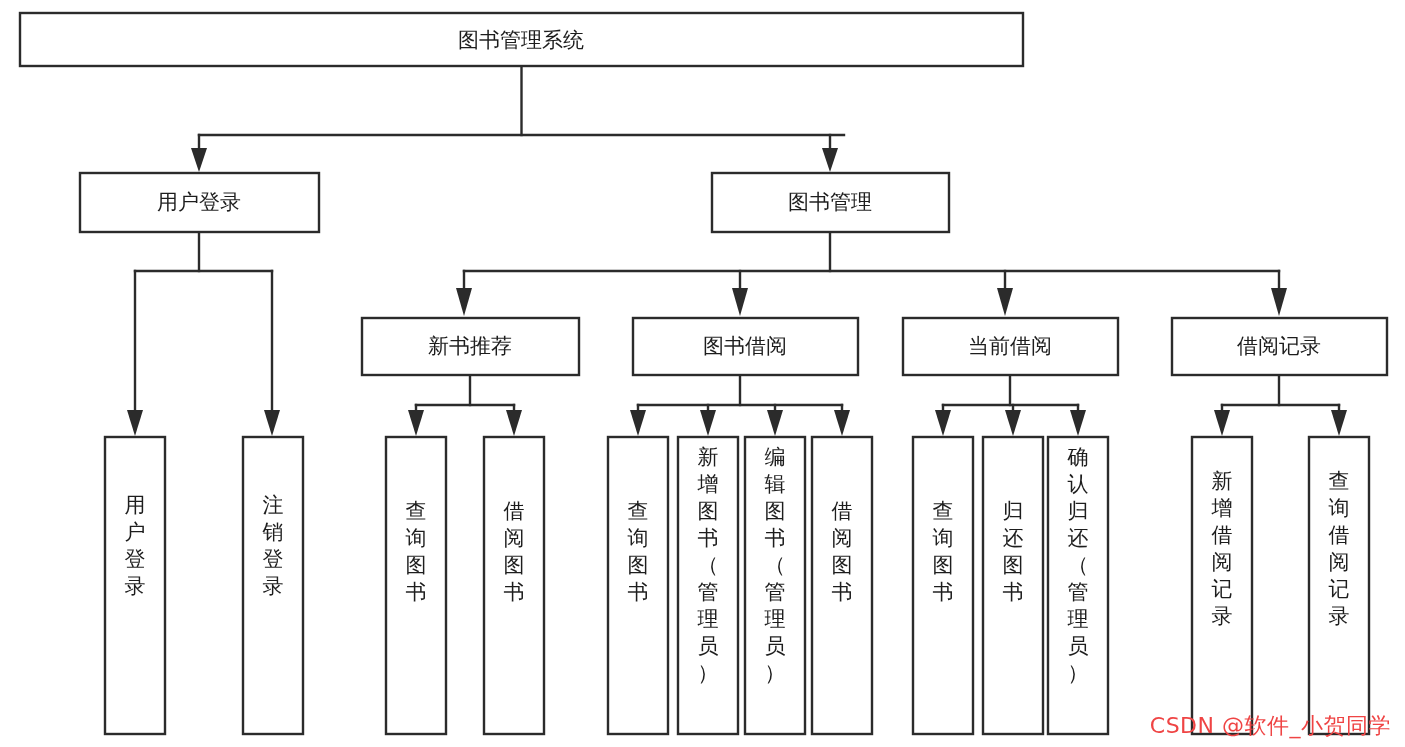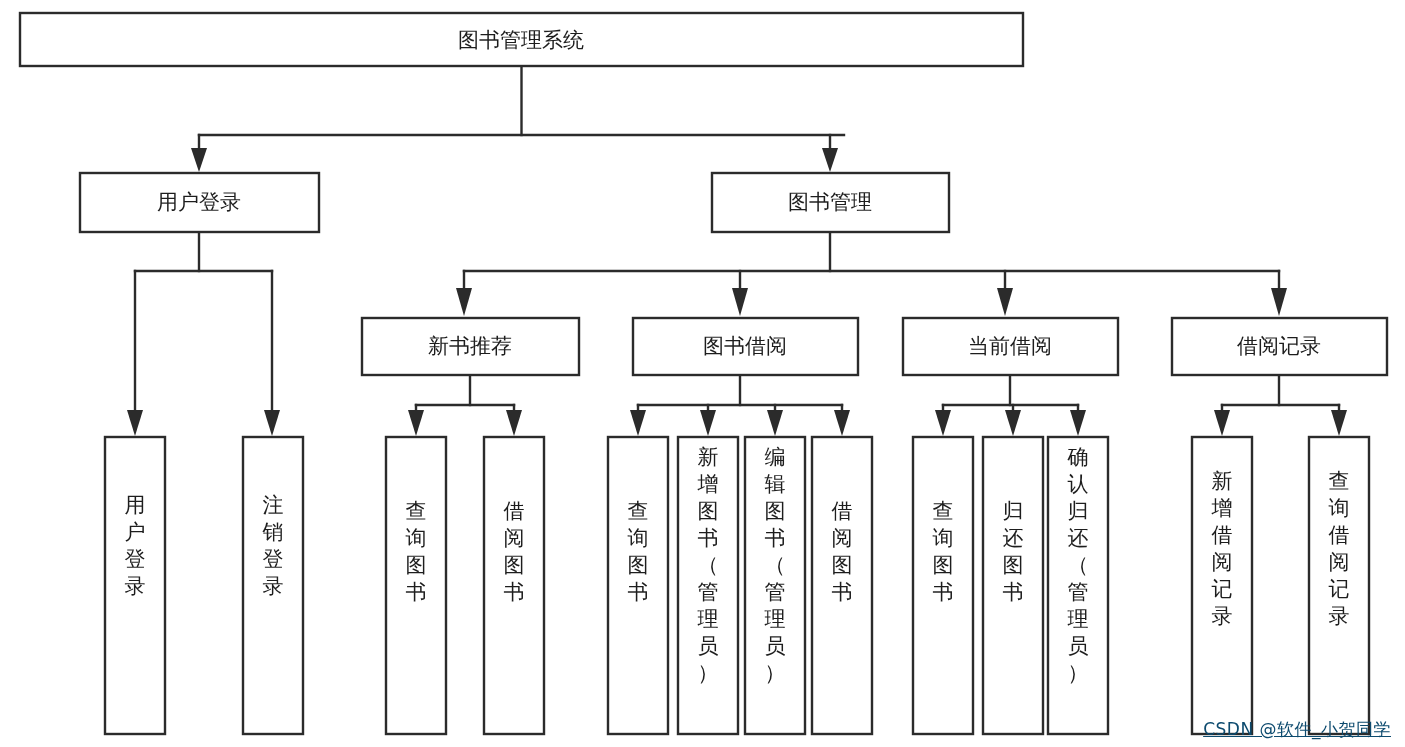--- a/index.html
+++ b/index.html
@@ -52,26 +52,25 @@
     font-family: "DejaVu Sans", "Liberation Sans", sans-serif;
     font-size: 21px;
     fill: #1d1d1d;
     text-anchor: middle;
   }
   .watermark {
     position: absolute;
     right: 14px;
     bottom: 6px;
     font-family: "DejaVu Sans", "Liberation Sans", sans-serif;
-    font-size: 17px;
-    color: #0c4a6e;
+    font-size: 22px;
+    color: #ef4444;
     letter-spacing: 0.5px;
     white-space: nowrap;
     user-select: none;
-    text-decoration: underline;
   }
 </style>
 </head>
 <body>
 
 <div id="diagram-root">
 
   <svg id="flowchart" viewBox="0 0 1405 747" xmlns="http://www.w3.org/2000/svg">
 
     <g>

